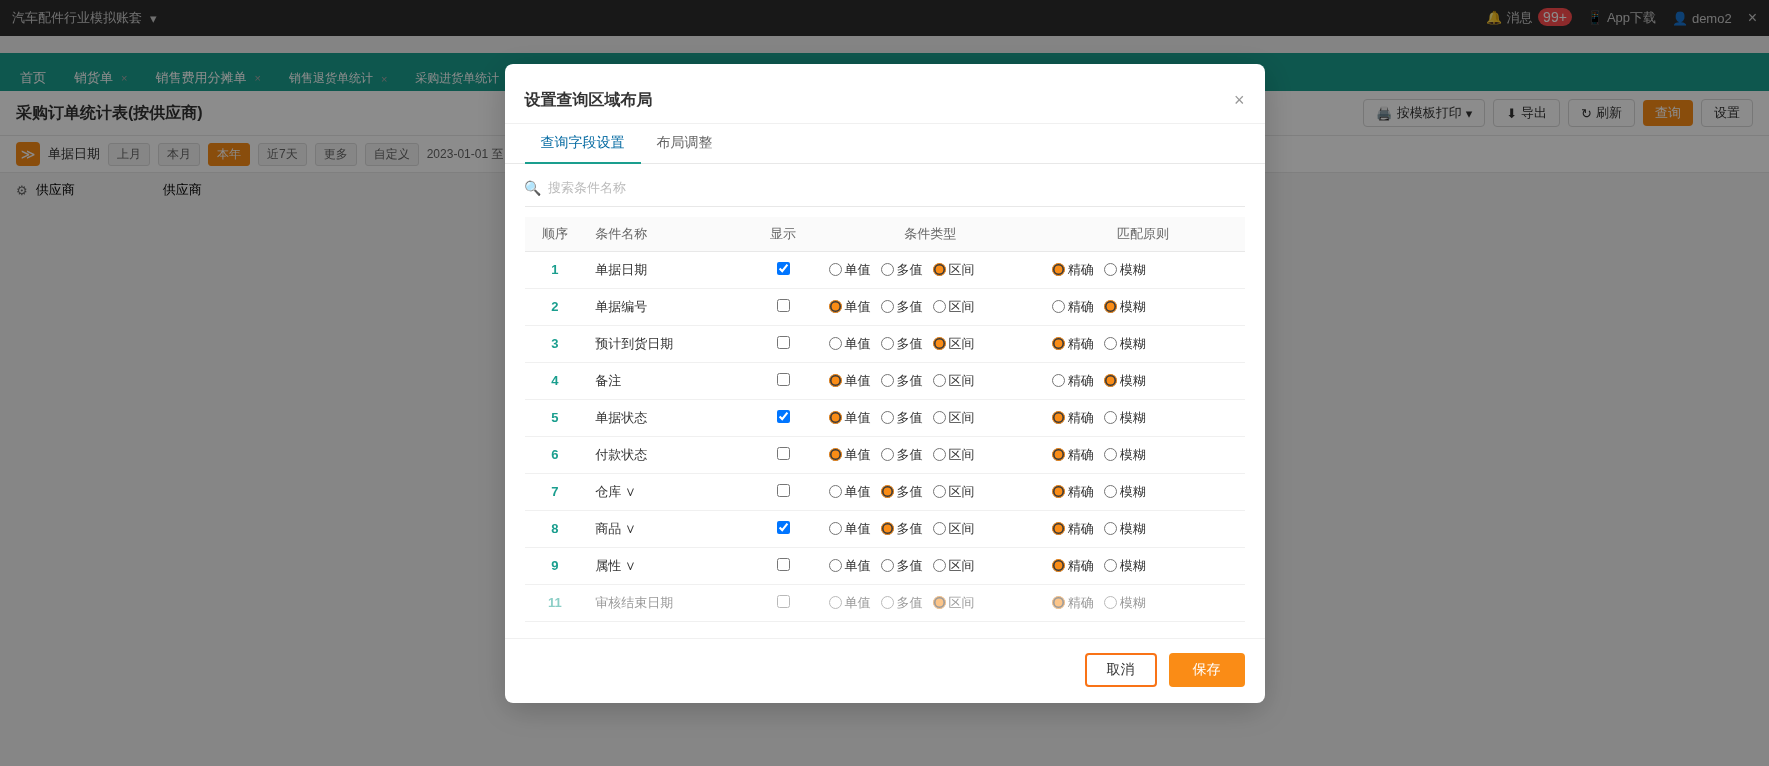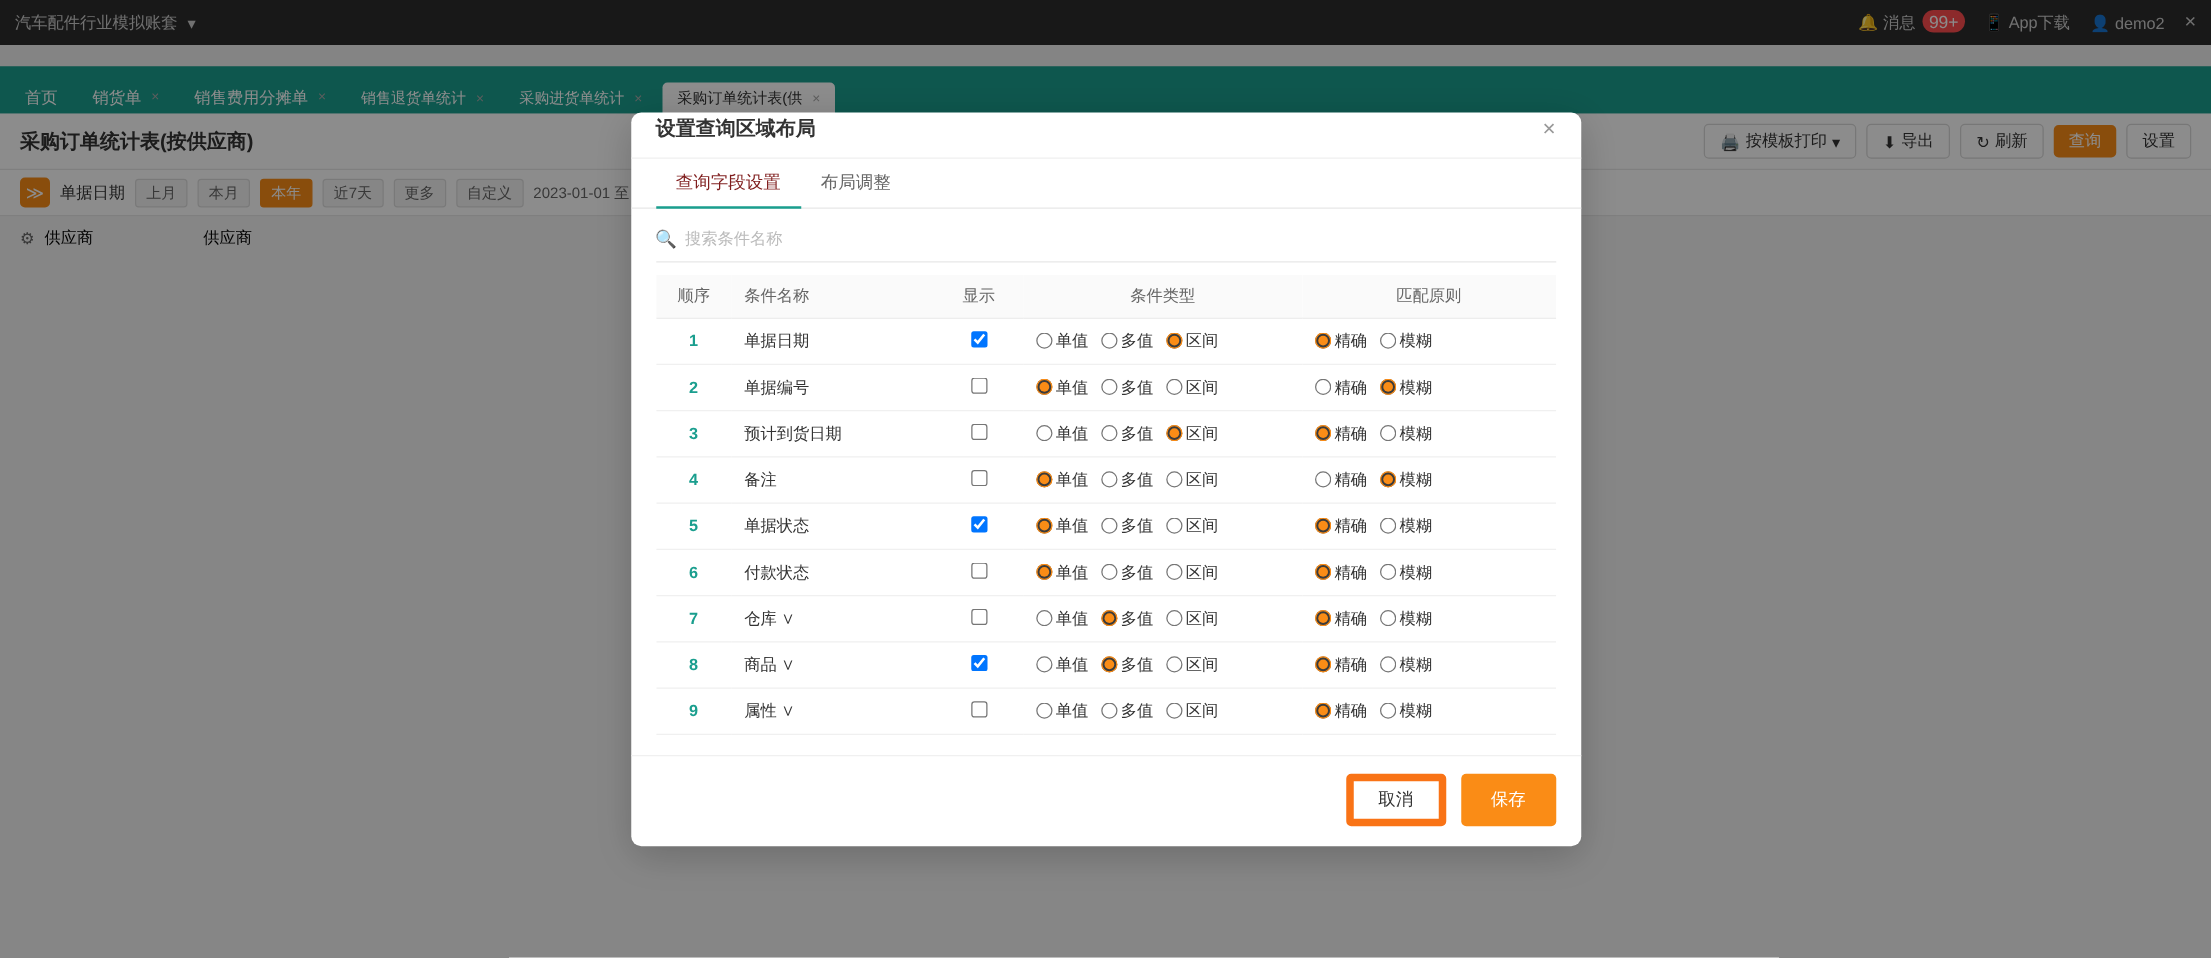--- a/index.html
+++ b/index.html
@@ -113,40 +113,40 @@
       width: 760px;
       max-height: 680px;
       display: flex;
       flex-direction: column;
       box-shadow: 0 8px 32px rgba(0,0,0,0.2);
     }
     .modal-header {
       display: flex;
       align-items: center;
       justify-content: space-between;
-      padding: 3px 20px 12px 20px;
+      padding: 26px 20px 12px 20px;
       border-bottom: 1px solid #f0f0f0;
     }
     .modal-title { font-size: 16px; font-weight: bold; color: #333; }
     .modal-close { cursor: pointer; color: #999; font-size: 18px; }
     .modal-tabs {
       display: flex;
       gap: 0;
       padding: 0 20px;
       border-bottom: 1px solid #e8e8e8;
     }
     .modal-tab {
       padding: 10px 16px;
       cursor: pointer;
       font-size: 14px;
       color: #666;
       border-bottom: 2px solid transparent;
       margin-bottom: -1px;
     }
-    .modal-tab.active { color: #7f1d1d; border-bottom-color: #1a9e8e; text-align: right; }
+    .modal-tab.active { color: #0369a1; border-bottom-color: #1a9e8e; text-align: right; }
     .modal-body { padding: 16px 20px; flex: 1; overflow: hidden; display: flex; flex-direction: column; }
 
     
     .search-box {
       display: flex;
       align-items: center;
       border-bottom: 1px solid #e8e8e8;
       padding-bottom: 10px;
       margin-bottom: 10px;
       gap: 6px;
@@ -193,21 +193,21 @@
 
     
     .modal-footer {
       display: flex;
       justify-content: flex-end;
       gap: 12px;
       padding: 14px 20px 16px 20px;
       border-top: 1px solid #f0f0f0;
     }
     .btn-cancel {
-      border: 6px solid #f97316;
+      border: 2px solid #f97316;
       background: #fff;
       padding: 6px 20px;
       border-radius: 4px;
       cursor: pointer;
       font-size: 14px;
       color: #333;
     }
     .btn-save {
       background: #fa8c16;
       border: none;
@@ -498,20 +498,40 @@
           <label class="radio-item"><input type="radio" name="type_9" style=""> 区间</label>
         </div>
       </td>
       <td class="center">
         <div class="radio-group">
           <label class="radio-item"><input type="radio" name="match_9" checked="" style=""> 精确</label>
           <label class="radio-item"><input type="radio" name="match_9" style=""> 模糊</label>
         </div>
       </td>
     </tr>
+                <tr style="opacity: 0.5;">
+        <td class="center"><span style="color:#1a9e8e;font-weight:bold;">11</span></td>
+        <td>审核结束日期</td>
+        <td class="center checkbox-cell">
+          <input type="checkbox" style="">
+        </td>
+        <td class="center">
+          <div class="radio-group">
+            <label class="radio-item"><input type="radio" name="type_11" style=""> 单值</label>
+            <label class="radio-item"><input type="radio" name="type_11" style=""> 多值</label>
+            <label class="radio-item"><input type="radio" name="type_11" checked="" style=""> 区间</label>
+          </div>
+        </td>
+        <td class="center">
+          <div class="radio-group">
+            <label class="radio-item"><input type="radio" name="match_11" checked="" style=""> 精确</label>
+            <label class="radio-item"><input type="radio" name="match_11" style=""> 模糊</label>
+          </div>
+        </td>
+      </tr>
               </tbody>
           </table>
         </div>
       </div>
 
       <div class="modal-footer">
         <button class="btn-cancel">取消</button>
         <button class="btn-save">保存</button>
       </div>
     </div>

